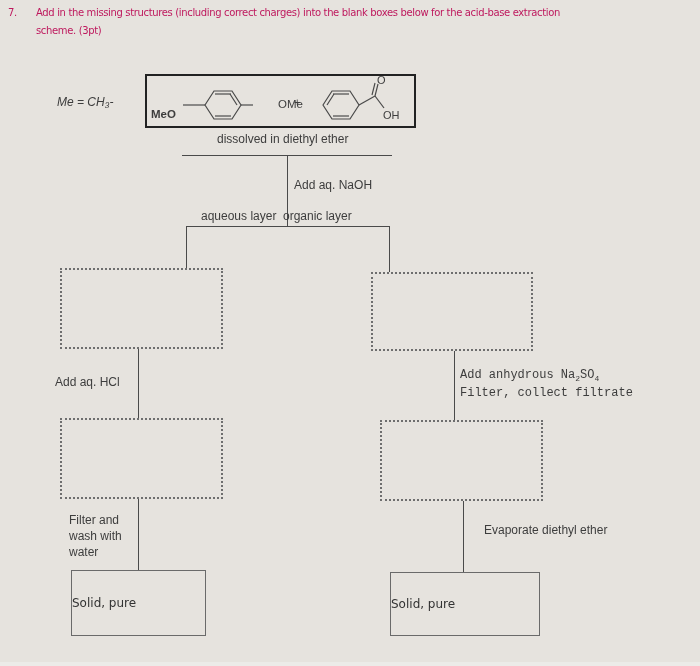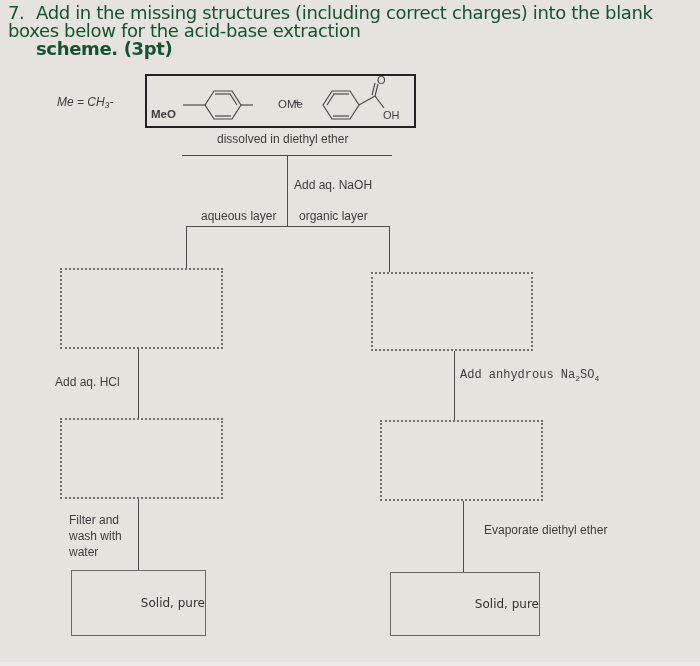--- a/index.html
+++ b/index.html
@@ -5,32 +5,32 @@
     html, body { margin: 0; padding: 0; }
     body {
       width: 700px; height: 666px; position: relative; overflow: hidden;
       background: #e6e3de;
       font-family: "Liberation Sans", sans-serif;
       color: #3a3a3a;
     }
     .abs { position: absolute; }
     .question {
       left: 8px; top: 4px; width: 690px;
-      font-family: "DejaVu Sans", sans-serif; font-size: 18px; line-height: 18px;
-      color: #14532d; letter-spacing: -0.35px;
+      font-family: "DejaVu Sans", sans-serif; font-size: 10px; line-height: 18px;
+      color: #be185d; letter-spacing: -0.35px;
     }
     .question .num { display: inline-block; width: 28px; }
-    .question .line2 { padding-left: 28px; display: block; font-weight: bold; }
+    .question .line2 { padding-left: 28px; display: block; }
     .label { font-size: 12px; color: #3d3d3d; white-space: nowrap; }
     .italic { font-style: italic; }
     .hline { height: 0; border-top: 1.5px solid #4a4a4a; }
     .vline { width: 0; border-left: 1.5px solid #4a4a4a; }
     .dashed { border: 2px dotted #6e6e6e; box-sizing: border-box; }
     .solidbox { border: 1.3px solid #6a6a6a; box-sizing: border-box;
-      display: flex; align-items: center; justify-content: flex-end;
+      display: flex; align-items: center; justify-content: flex-start;
       font-family: "DejaVu Sans", sans-serif; font-size: 12px; color: #333; }
     .sm-box { border: 2px solid #222; box-sizing: border-box; }
     .bottom-strip { left: 0; top: 662px; width: 700px; height: 4px; background: #ecebe8; }
   </style>
 </head>
 <body>
 
 <div class="abs question">
   <span class="num">7.</span><span>Add in the missing structures (including correct charges) into the blank boxes below for the acid-base extraction</span>
   <span class="line2">scheme. (3pt)</span>
@@ -67,21 +67,21 @@
   <span class="abs label" style="left:230px; top:-2px; font-size:11px;">O</span>
   <span class="abs label" style="left:236px; top:33px; font-size:11px;">OH</span>
 </div>
 
 <div class="abs label" style="left:217px; top:132px;">dissolved in diethyl ether</div>
 
 <div class="abs hline" style="left:182px; top:155px; width:210px;"></div>
 <div class="abs vline" style="left:287px; top:155px; height:71px;"></div>
 <div class="abs label" style="left:294px; top:178px;text-align:center;">Add aq. NaOH</div>
 <div class="abs label" style="left:189px; top:209px;margin-left:12px;">aqueous layer</div>
-<div class="abs label" style="left:299px; top:209px;">organic layer</div>
+<div class="abs label" style="left:283px; top:209px;">organic layer</div>
 <div class="abs hline" style="left:186px; top:226px; width:204px;"></div>
 <div class="abs vline" style="left:186px; top:226px; height:42px;"></div>
 <div class="abs vline" style="left:389px; top:226px; height:46px;"></div>
 
 <div class="abs dashed" style="left:60px; top:268px; width:163px; height:81px;"></div>
 <div class="abs vline" style="left:138px; top:349px; height:70px;"></div>
 <div class="abs label" style="left:55px; top:375px;">Add aq. HCl</div>
 <div class="abs dashed" style="left:60px; top:418px; width:163px; height:81px;"></div>
 <div class="abs vline" style="left:138px; top:499px; height:71px;"></div>
 <div class="abs label" style="left:69px; top:512px; line-height:16px;">
@@ -90,20 +90,21 @@
   <div>water</div>
 </div>
 <div class="abs solidbox" style="left:71px; top:570px; width:135px; height:66px;">
   <span>Solid, pure</span>
 </div>
 
 <div class="abs dashed" style="left:371px; top:272px; width:162px; height:79px;"></div>
 <div class="abs vline" style="left:454px; top:351px; height:70px;"></div>
 <div class="abs label" style="left:460px; top:368px; line-height:15px;font-family:Liberation Mono, monospace;">
   <div><span>Add anhydrous Na</span><sub style="font-size:8px;">2</sub><span>SO</span><sub style="font-size:8px;">4</sub></div>
+  <div>Filter, collect filtrate</div>
 </div>
 <div class="abs dashed" style="left:380px; top:420px; width:163px; height:81px;"></div>
 <div class="abs vline" style="left:463px; top:501px; height:71px;"></div>
 <div class="abs label" style="left:468px; top:523px;margin-left:16px;">Evaporate diethyl ether</div>
 <div class="abs solidbox" style="left:390px; top:572px; width:150px; height:64px;">
   <span>Solid, pure</span>
 </div>
 
 <div class="abs bottom-strip"></div>
 

